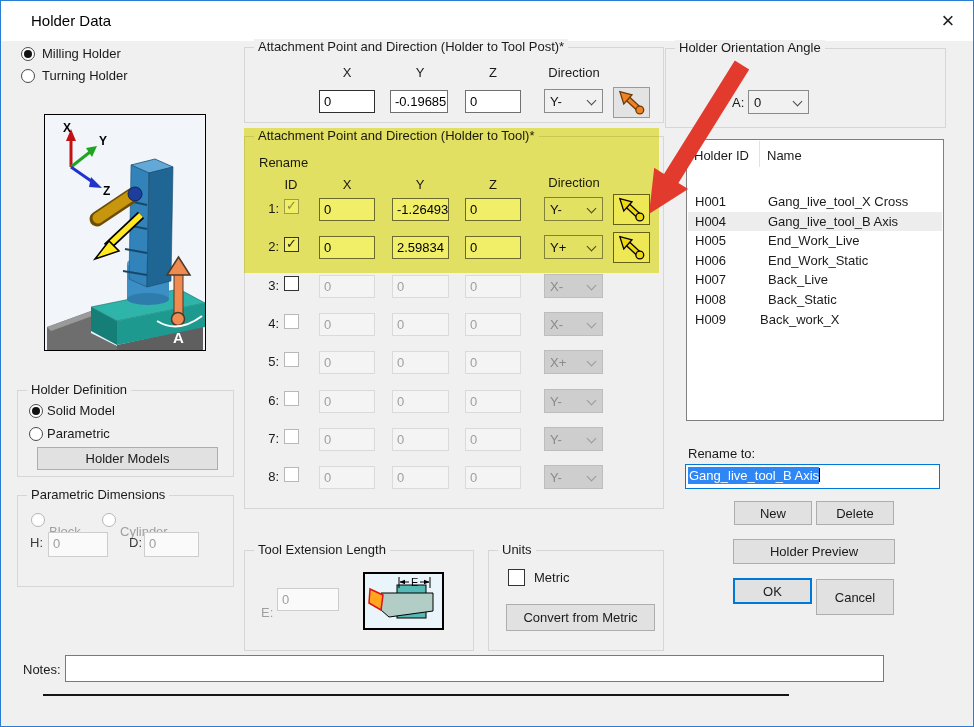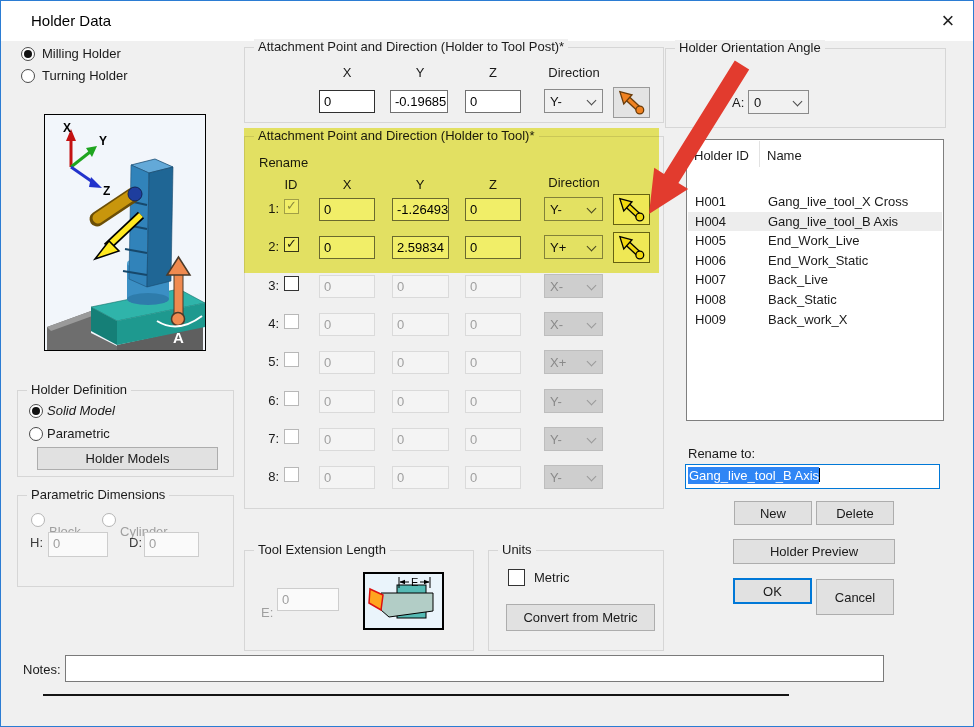--- a/index.html
+++ b/index.html
@@ -250,21 +250,21 @@
     <span class="grp-label">Units</span>
   </div>
   <span class="cb unchecked" style="left:507px;top:568px;width:17px;height:17px;"></span>
   <span class="lbl" style="left:533px;top:569px;">Metric</span>
   <div class="btn" style="left:505px;top:603px;width:149px;height:27px;">Convert from Metric</div>
 
   <div class="grp" style="left:16px;top:389px;width:217px;height:87px;">
     <span class="grp-label">Holder Definition</span>
   </div>
   <span class="radio sel2" style="left:28px;top:403px;"></span>
-  <span class="lbl" style="left:46px;top:402px;font-style:italic;">Solid Model</span>
+  <span class="lbl" style="left:46px;top:402px;">Solid Model</span>
   <span class="radio" style="left:28px;top:426px;"></span>
   <span class="lbl" style="left:46px;top:425px;">Parametric</span>
   <div class="btn" style="left:36px;top:446px;width:181px;height:23px;">Holder Models</div>
 
   <div class="grp" style="left:16px;top:494px;width:217px;height:92px;">
     <span class="grp-label">Parametric Dimensions</span>
   </div>
   <span class="radio dis" style="left:30px;top:512px;"></span>
   <span class="lbl dim" style="left:48px;top:511px;">Block</span>
   <span class="radio dis" style="left:101px;top:512px;"></span>
@@ -307,21 +307,21 @@
         <div class="lrow" style="top:111px;">
           <span style="left:7px;">H007</span>
           <span style="left:80px;">Back_Live</span>
         </div>
         <div class="lrow" style="top:131px;">
           <span style="left:7px;">H008</span>
           <span style="left:80px;">Back_Static</span>
         </div>
         <div class="lrow" style="top:151px;">
           <span style="left:7px;">H009</span>
-          <span style="left:80px;">Back_work_X</span>
+          <span style="left:72px;">Back_work_X</span>
         </div>
       </div>
   </div>
 
   <span class="lbl" style="left:687px;top:445px;">Rename to:</span>
   <div class="rename-box"><span class="selsp">Gang_live_tool_B Axis</span><span class="caret"></span></div>
 
   <div class="btn" style="left:733px;top:500px;width:78px;height:24px;">New</div>
   <div class="btn" style="left:815px;top:500px;width:78px;height:24px;">Delete</div>
   <div class="btn" style="left:732px;top:538px;width:162px;height:25px;">Holder Preview</div>

